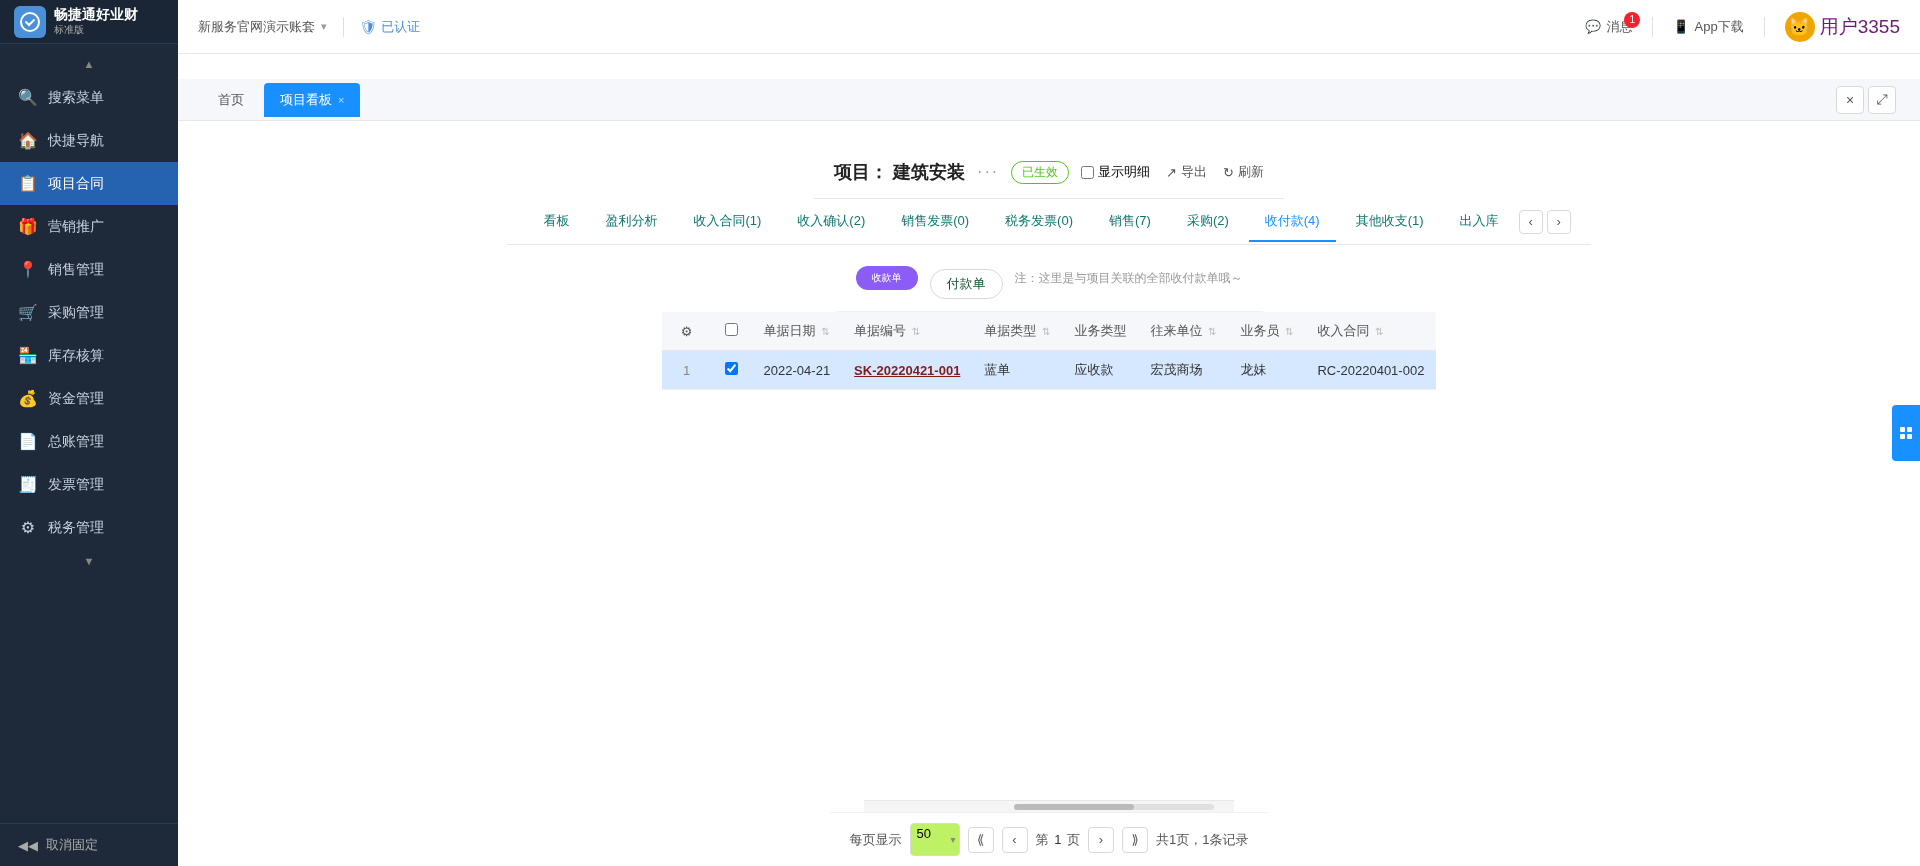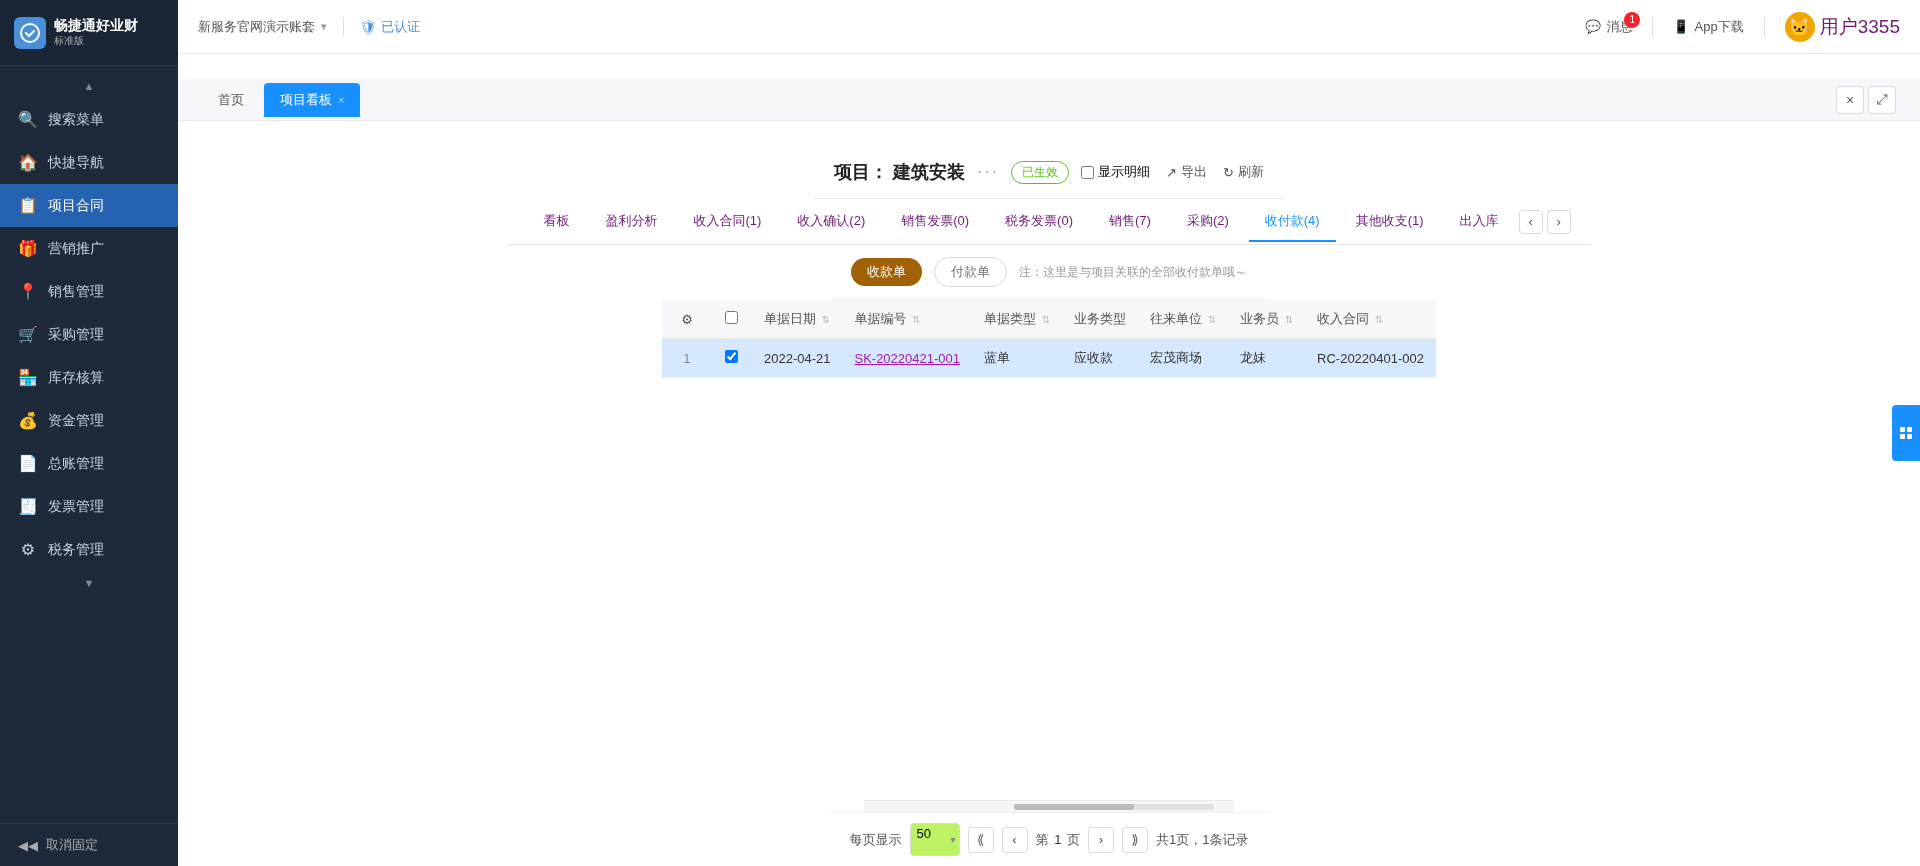--- a/index.html
+++ b/index.html
@@ -15,21 +15,21 @@
       color: #fff;
       height: 100%;
     }
     .sidebar-logo {
       display: flex;
       align-items: center;
       padding: 12px 14px;
       background: #1a2535;
       border-bottom: 1px solid #2a3a50;
       gap: 8px;
-      height: 66px;
+      height: 44px;
     }
     .sidebar-logo-icon {
       width: 32px;
       height: 32px;
       background: #4a90d9;
       border-radius: 6px;
       display: flex;
       align-items: center;
       justify-content: center;
       font-size: 16px;
@@ -258,21 +258,21 @@
       display: flex;
       align-items: center;
       padding: 0 20px;
       border-bottom: 1px solid #e8e8e8;
       height: 46px;
       gap: 4px;
     }
     .subtab {
       padding: 10px 16px;
       cursor: pointer;
-      color: #701a75;
+      color: #0f766e;
       font-size: 13px;
       border-bottom: 2px solid transparent;
     }
     .subtab.active {
       color: #1890ff;
       border-bottom: 2px solid #1890ff;
       font-weight: 500;
     }
     .subtab-nav {
       margin-left: auto;
@@ -295,36 +295,37 @@
 
     
     .filter-bar {
       display: flex;
       align-items: center;
       padding: 12px 20px;
       gap: 12px;
       border-bottom: 1px solid #f0f0f0;
     }
     .filter-btn {
-      background: #a16207;
+      background: #8b5cf6;
       color: #fff;
       border: none;
       border-radius: 16px;
       padding: 5px 16px;
       cursor: pointer;
-      font-size: 13px;
+      font-size: 10px;
     }
     .filter-btn-outline {
       background: #fff;
-      color: #737373;
+      color: #14532d;
       border: 1px solid #d9d9d9;
       border-radius: 16px;
       padding: 5px 16px;
       cursor: pointer;
       font-size: 13px;
+      margin-top: 12px;
     }
     .filter-note { color: #999; font-size: 12px; }
 
     
     .table-wrapper {
       flex: 1;
       overflow: auto;
       position: relative;
     }
     table {
@@ -347,21 +348,21 @@
     thead th .sort-icon { color: #bbb; font-size: 10px; margin-left: 2px; }
     tbody tr {
       border-bottom: 1px solid #f0f0f0;
     }
     tbody tr.selected { background: #d6e8ff; }
     tbody td {
       padding: 10px 12px;
       color: #333;
       white-space: nowrap;
     }
-    .td-link { color: #a21caf; cursor: pointer; text-decoration: underline; }
+    .td-link { color: #7f1d1d; cursor: pointer; text-decoration: underline; font-weight: bold; }
     .col-index { width: 50px; text-align: center; color: #888; }
     .col-checkbox { width: 40px; text-align: center; }
     .gear-col { width: 50px; text-align: center; }
 
     
     .total-bar {
       background: #fdf6e8;
       border-top: 1px solid #e8e8e8;
       padding: 10px 20px;
       color: #555;

